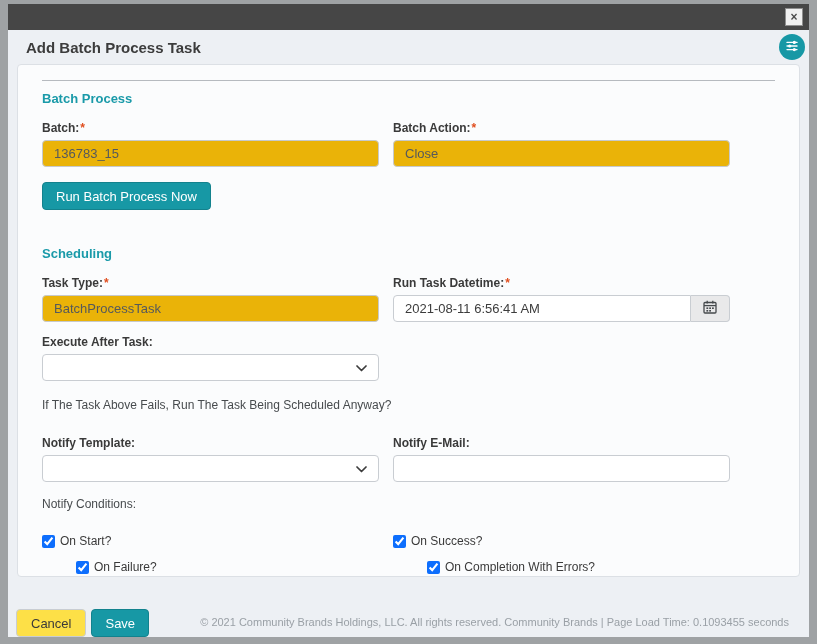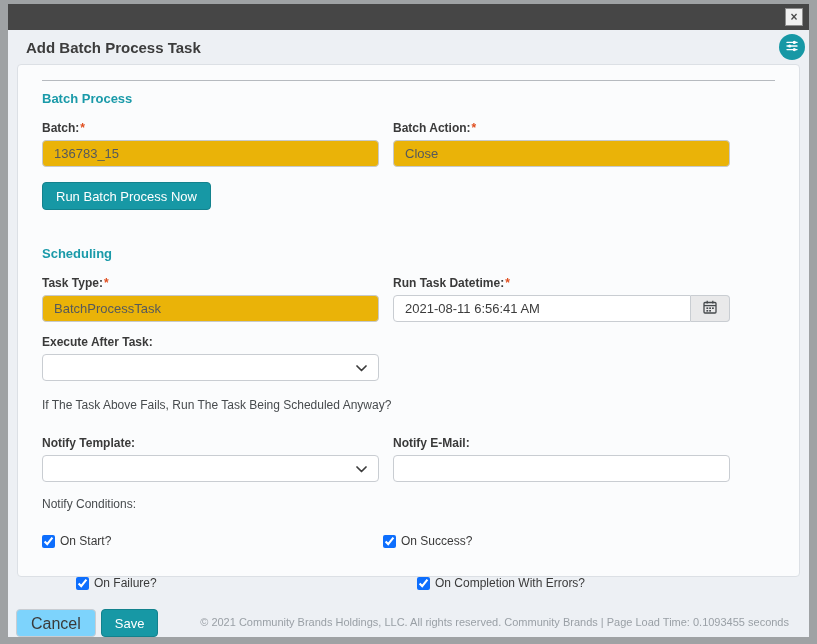--- a/index.html
+++ b/index.html
@@ -61,32 +61,32 @@
     cursor:pointer; padding:0;
   }
   .teal-btn {
     background:#1798a5; color:#fff; border:1px solid #13828d; border-radius:4px;
     font-size:13px; font-family:inherit; padding:5px 13px; height:28px; cursor:pointer;
   }
   .run-row { margin:2px 0 0 0; }
   .spacer-lg { height:36px; }
   .question-text { font-size:12px; color:#474b4e; margin:4px 0 24px 0; }
   .conditions-label { font-size:12px; color:#474b4e; margin:2px 0 0 0; }
-  .checkbox-row { display:flex; gap:4px; margin-top:23px; }
-  .checkbox-row.second { margin-top:28px;padding-left:34px; }
+  .checkbox-row { display:flex; gap:14px; margin-top:23px; }
+  .checkbox-row.second { margin-top:12px;padding-left:34px; }
   .checkbox-item { width:337px; display:flex; align-items:center; font-size:12px; color:#3a3a3a; }
   .checkbox-item input { width:13px; height:13px; margin:0 5px 0 0; accent-color:#0d6efd; }
   .bottombar {
     display:flex; justify-content:space-between; align-items:flex-end;
     padding:13px 20px 0 8px; flex:1 1 auto;
   }
   .actions { display:flex; gap:5px; }
   .cancel-btn {
-    background:#7dd3fc; color:#3a3a3a; border:1px solid #c9cdd2; border-radius:4px;
-    font-size:16px; font-family:inherit; padding:5px 14px; height:28px; cursor:pointer;
+    background:#fde047; color:#3a3a3a; border:1px solid #c9cdd2; border-radius:4px;
+    font-size:13px; font-family:inherit; padding:5px 14px; height:28px; cursor:pointer;
   }
   .copyright { font-size:11px; color:#9aa0a6; padding-bottom:9px; }
 </style>
 </head>
 <body>
 
 <div class="frame">
   <div class="titlebar">
     <div class="close-btn">×</div>
   </div>

